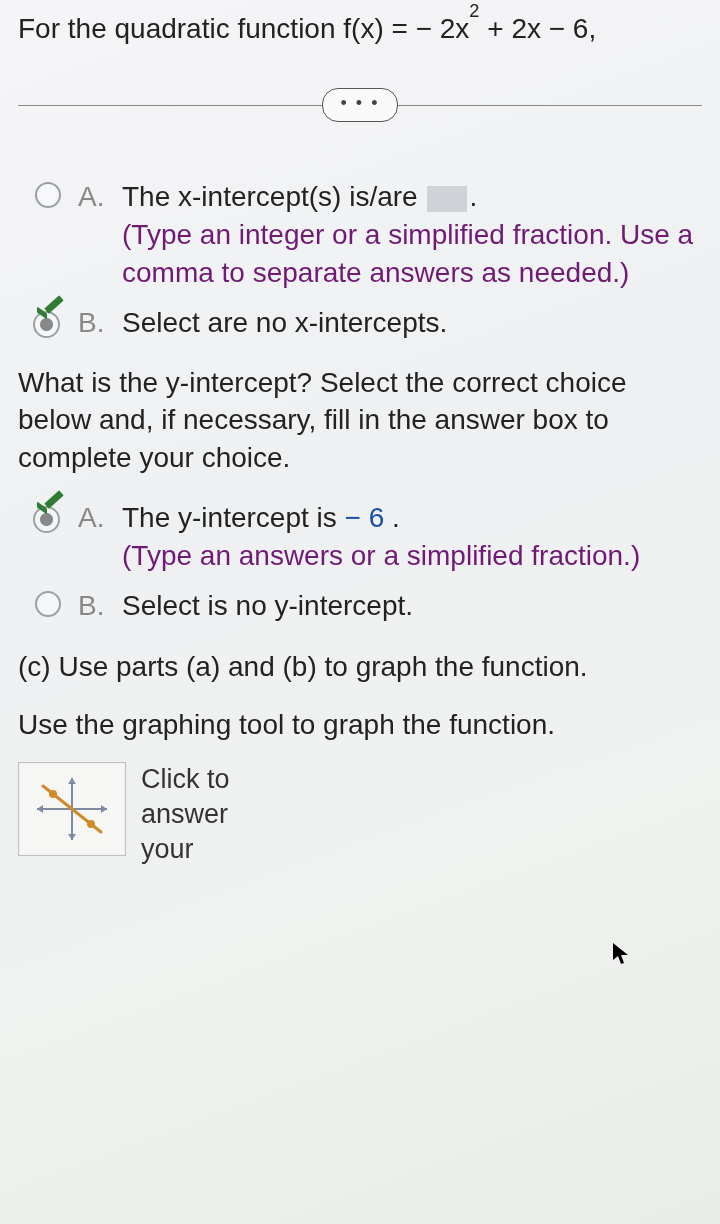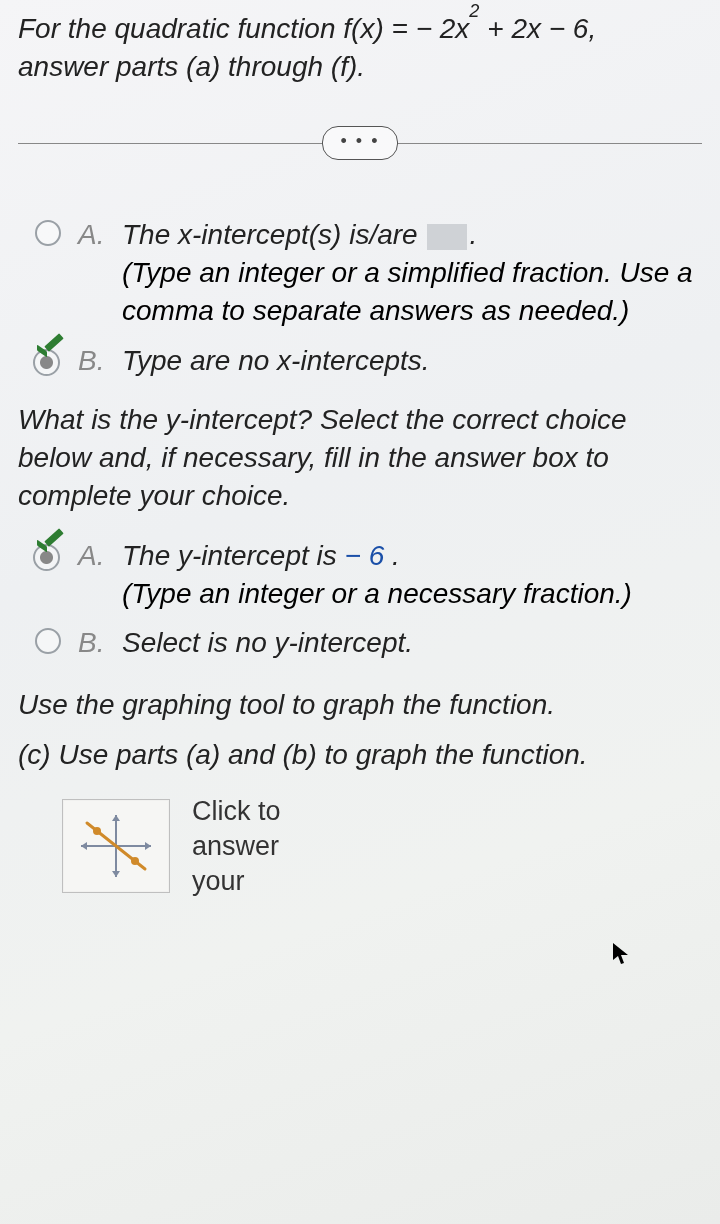--- a/index.html
+++ b/index.html
@@ -59,47 +59,46 @@
   .radio-checked .tick::after {
     content: ""; position: absolute; left: 7px; top: -1px;
     width: 20px; height: 7px; background: #2e7d32;
     transform: rotate(-42deg);
     border-radius: 1px;
   }
   .ans-blank {
     display: inline-block; width: 40px; height: 26px;
     background: #cfd2d6; vertical-align: middle; margin: 0 2px;
   }
-  .instr { color: #000000; }
+  .instr { color: #701a75; }
   .ans-filled { color: #1a4fa8; }
-  .q-text { margin: 18px 0 22px 0; font-style: italic; }
+  .q-text { margin: 18px 0 22px 0; }
   .cursor {
     position: absolute; width: 18px; height: 24px;
     left: 612px; top: 938px;
   }
   .cursor svg { width: 18px; height: 24px; }
-  .graph-row { display: flex; align-items: center; gap: 22px; margin-top: 18px; margin-left: 44px; }
+  .graph-row { display: flex; gap: 15px; margin-top: 18px; }
   .graph-box {
     width: 108px; height: 94px;
     border: 1px solid #bfbfbf; background: #f6f6f4;
     display: flex; align-items: center; justify-content: center;
     box-shadow: inset 0 0 0 1px rgba(0,0,0,0.02);
   }
   .graph-box svg { width: 86px; height: 74px; }
   .graph-label { font-size: 27px; line-height: 1.3; color: #333; }
-  .block { margin-bottom: 12px; font-style: italic; }
+  .block { margin-bottom: 12px; }
 </style>
 </head>
 <body>
 
 <div class="page">
 
   <div class="question-stem block">
     <span>For the quadratic function f(x) = </span><span class="eqn"><span>− 2x</span><sup>2</sup><span> + 2x − 6,</span></span><br>
-    <span>answer parts (a) through (f).</span>
   </div>
 
   <div class="divider-wrap">
     <div class="divider-line"></div>
     <div class="etc-pill">• • •</div>
     <div class="divider-line"></div>
   </div>
 
   <div class="choice-row block">
     <div class="radio-col">
@@ -114,52 +113,52 @@
 
   <div class="choice-row block" style="margin-bottom:22px;">
     <div class="radio-col">
       <div class="radio-checked">
         <div class="bg"></div>
           <div class="tick"></div>
       </div>
     </div>
     <div class="letter-col">B.</div>
     <div class="body-col">
-      <span>Type are no x-intercepts.</span>
+      <span>Select are no x-intercepts.</span>
     </div>
   </div>
 
   <div class="q-text">What is the y-intercept? Select the correct choice below and, if necessary, fill in the answer box to complete your choice.</div>
 
   <div class="choice-row block">
     <div class="radio-col">
       <div class="radio-checked">
         <div class="bg"></div>
           <div class="tick"></div>
       </div>
     </div>
     <div class="letter-col">A.</div>
     <div class="body-col">
       <span>The y-intercept is </span><span class="ans-filled">− 6</span><span> .</span>
-      <div class="instr">(Type an integer or a necessary fraction.)</div>
+      <div class="instr">(Type an answers or a simplified fraction.)</div>
     </div>
   </div>
 
   <div class="choice-row block" style="margin-bottom:24px;">
     <div class="radio-col">
       <div class="radio-empty"></div>
     </div>
     <div class="letter-col">B.</div>
     <div class="body-col">
       <span>Select is no y-intercept.</span>
     </div>
   </div>
 
+  <div class="block" style="margin-bottom:20px;">(c) Use parts (a) and (b) to graph the function.</div>
   <div class="block">Use the graphing tool to graph the function.</div>
-  <div class="block" style="margin-bottom:20px;">(c) Use parts (a) and (b) to graph the function.</div>
 
   <div class="graph-row">
     <div class="graph-box">
       <svg viewBox="0 0 86 74">
         <line x1="8" y1="37" x2="78" y2="37" stroke="#7e8aa0" stroke-width="2"></line>
         <line x1="43" y1="6" x2="43" y2="68" stroke="#7e8aa0" stroke-width="2"></line>
         <polygon points="78,37 72,33 72,41" fill="#7e8aa0"></polygon>
         <polygon points="8,37 14,33 14,41" fill="#7e8aa0"></polygon>
         <polygon points="43,6 39,12 47,12" fill="#7e8aa0"></polygon>
         <polygon points="43,68 39,62 47,62" fill="#7e8aa0"></polygon>

